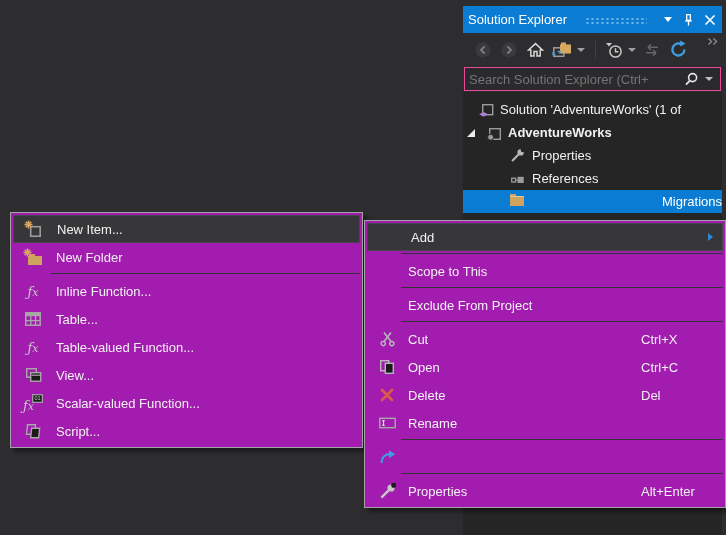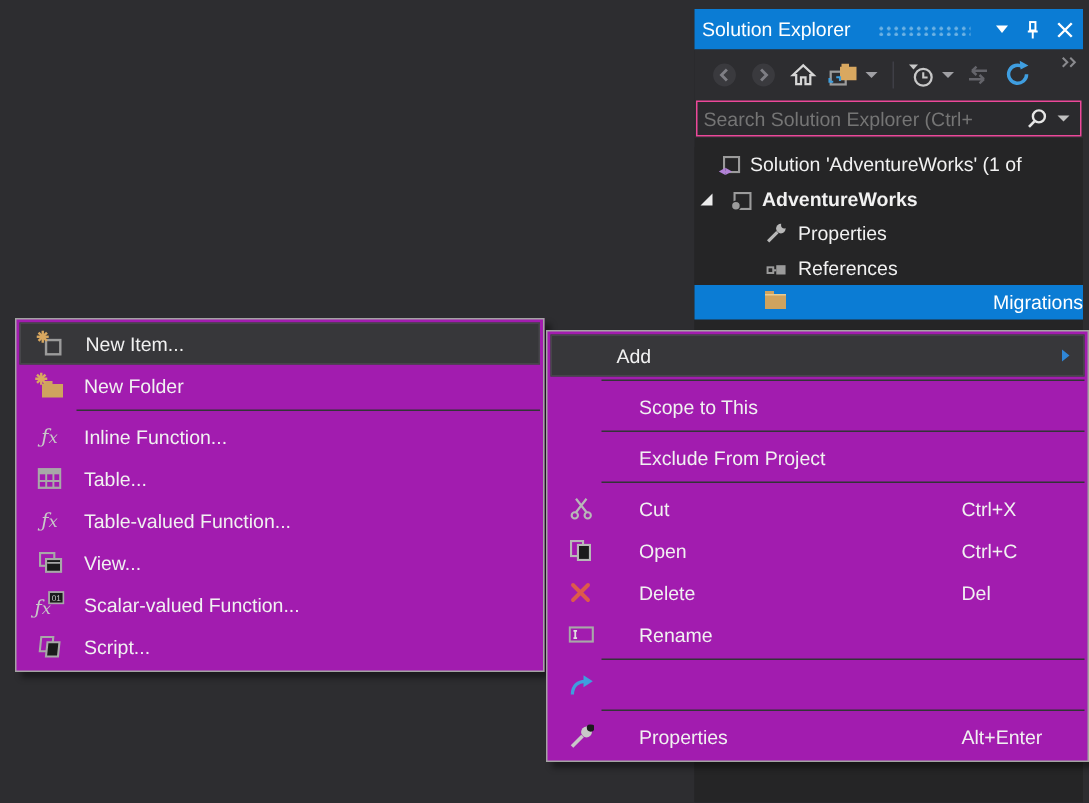--- a/index.html
+++ b/index.html
@@ -37,21 +37,21 @@
   .expander{width:0;height:0;border-left:8px solid transparent;border-bottom:8px solid #ececec;margin-left:4px;}
   .ticon{width:16px;height:16px;flex:none;position:relative;}
 
   
   .vsmenu{position:absolute;background:#a21caf;border:1px solid #a3a3a3;
           box-shadow:4px 4px 4px rgba(0,0,0,.4);padding:2px 0;box-sizing:border-box;}
   .mi{position:relative;height:28px;display:flex;align-items:center;cursor:default;}
   .mi .icon{position:absolute;left:12px;top:50%;transform:translateY(-50%);width:20px;height:20px;
             display:flex;align-items:center;justify-content:center;}
   .mi .mlabel{margin-left:45px;white-space:nowrap;}
-  .cmenu .mi .mlabel{margin-left:61px;}
+  .cmenu .mi .mlabel{margin-left:43px;}
   .mi .shortcut{position:absolute;left:250px;white-space:nowrap;}
   .cmenu .mi .shortcut{left:276px;}
   .mi.hl{background:#37373a;border:1px solid #46464a;height:26px;margin:0 2px;}
   .mi.hl .icon{left:10px;}
   .mi.hl .mlabel{margin-left:43px;}
   .msep{height:1px;background:#333337;margin:2px 2px 3px 40px;}
   .cmenu .msep{margin-left:36px;}
   .sub-arrow{position:absolute;right:9px;top:50%;transform:translateY(-50%);
              width:0;height:0;border-top:4.5px solid transparent;border-bottom:4.5px solid transparent;border-left:5.5px solid #2f86d6;}
 

